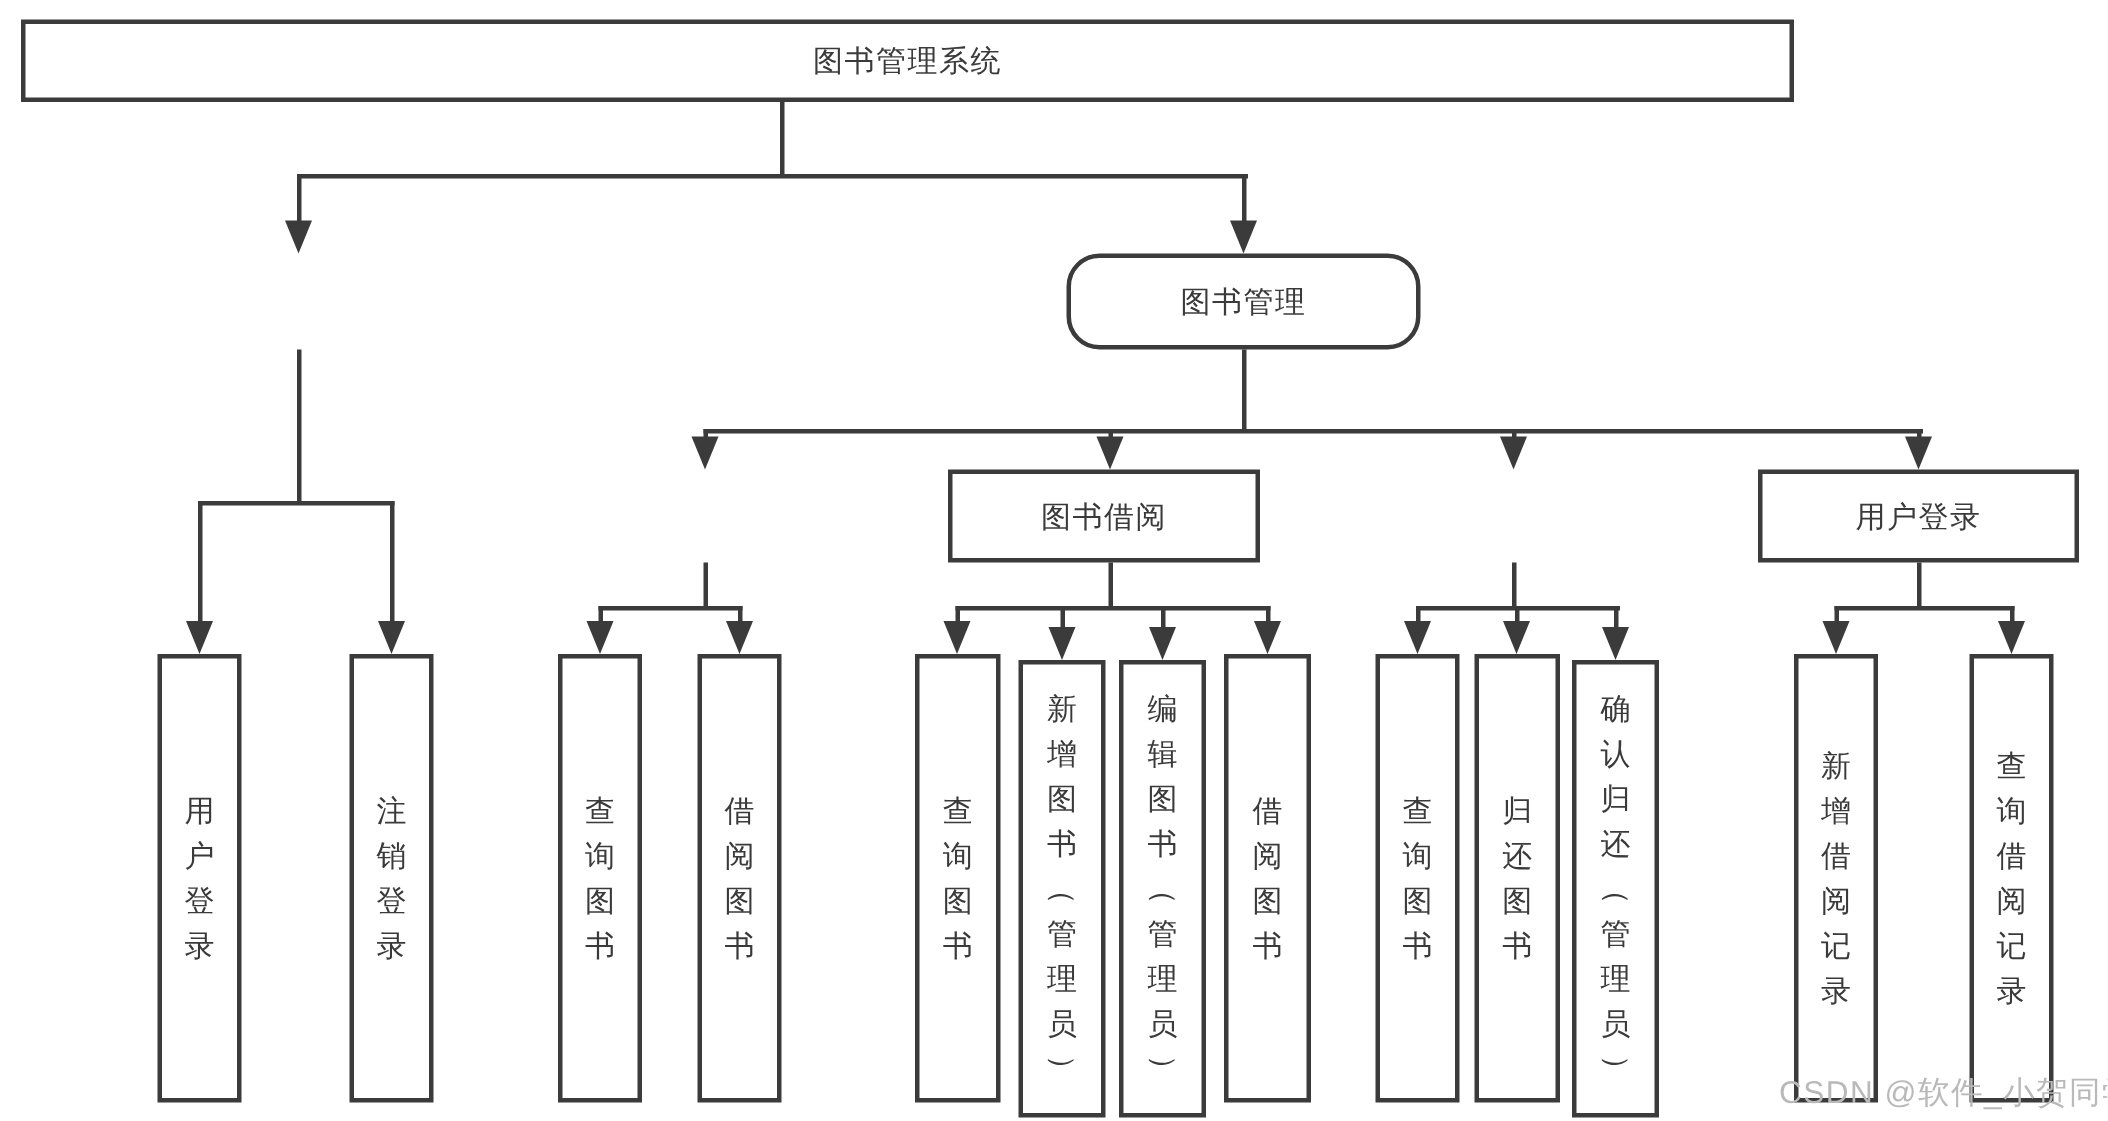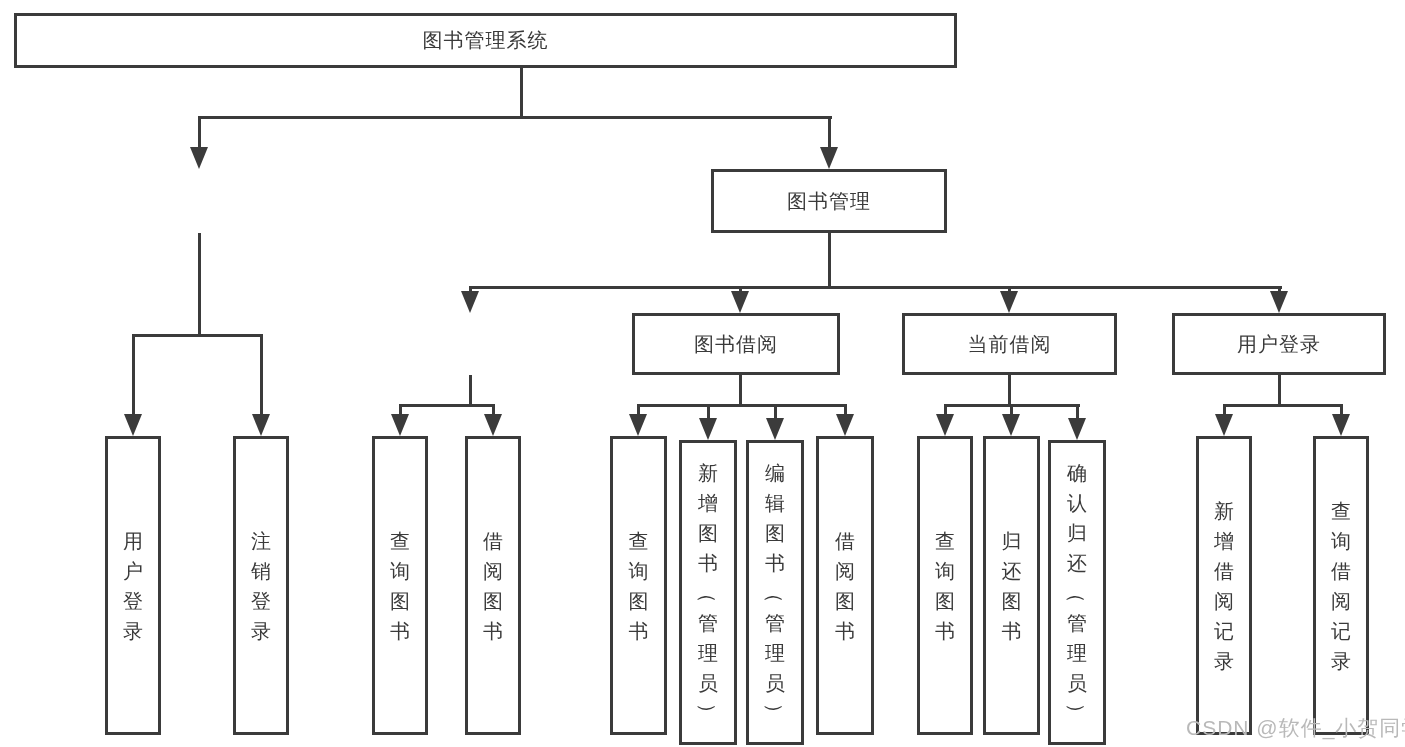--- a/index.html
+++ b/index.html
@@ -29,32 +29,32 @@
   .watermark{
     position:absolute;left:1186px;top:714px;z-index:5;
     font-size:21px;color:#b9b9b9;white-space:nowrap;letter-spacing:1px;
   }
 </style>
 </head>
 <body>
 
 <div class="canvas">
 
-  <div class="node" style="left:14px;top:13px;width:943px;height:55px;">
+  <div class="node" style="left:14px;top:13px;width:1182px;height:55px;">
     <span>图书管理系统</span>
   </div>
 
   <div class="vline" style="left:520px;top:68px;height:50px;"></div>
   <div class="hline" style="left:198px;top:116px;width:634px;"></div>
   <div class="vline" style="left:198px;top:116px;height:34px;"></div>
   <div class="arrow" style="left:190px;top:147px;"></div>
   <div class="vline" style="left:828px;top:116px;height:34px;"></div>
   <div class="arrow" style="left:820px;top:147px;"></div>
 
-  <div class="node" style="left:711px;top:169px;width:236px;height:64px;">
+  <div class="node" style="left:711px;top:169px;width:236px;height:64px;border-radius:22px;">
     <span>图书管理</span>
   </div>
 
   <div class="vline" style="left:198px;top:233px;height:102px;"></div>
   <div class="hline" style="left:132px;top:334px;width:131px;"></div>
   <div class="vline" style="left:132px;top:334px;height:86px;"></div>
   <div class="arrow" style="left:124px;top:414px;"></div>
   <div class="vline" style="left:260px;top:334px;height:86px;"></div>
   <div class="arrow" style="left:252px;top:414px;"></div>
 
@@ -65,23 +65,20 @@
   <div class="vline" style="left:739px;top:286px;height:10px;"></div>
   <div class="arrow" style="left:731px;top:291px;"></div>
   <div class="vline" style="left:1008px;top:286px;height:10px;"></div>
   <div class="arrow" style="left:1000px;top:291px;"></div>
   <div class="vline" style="left:1278px;top:286px;height:10px;"></div>
   <div class="arrow" style="left:1270px;top:291px;"></div>
 
   <div class="node" style="left:632px;top:313px;width:208px;height:62px;">
     <span>图书借阅</span>
   </div>
-  <div class="node" style="left:902px;top:313px;width:215px;height:62px;">
-    <span>当前借阅</span>
-  </div>
   <div class="node" style="left:1172px;top:313px;width:214px;height:62px;">
     <span>用户登录</span>
   </div>
 
   <div class="vline" style="left:469px;top:375px;height:31px;"></div>
   <div class="vline" style="left:739px;top:375px;height:31px;"></div>
   <div class="vline" style="left:1008px;top:375px;height:31px;"></div>
   <div class="vline" style="left:1278px;top:375px;height:31px;"></div>
 
   <div class="hline" style="left:399px;top:404px;width:96px;"></div>

